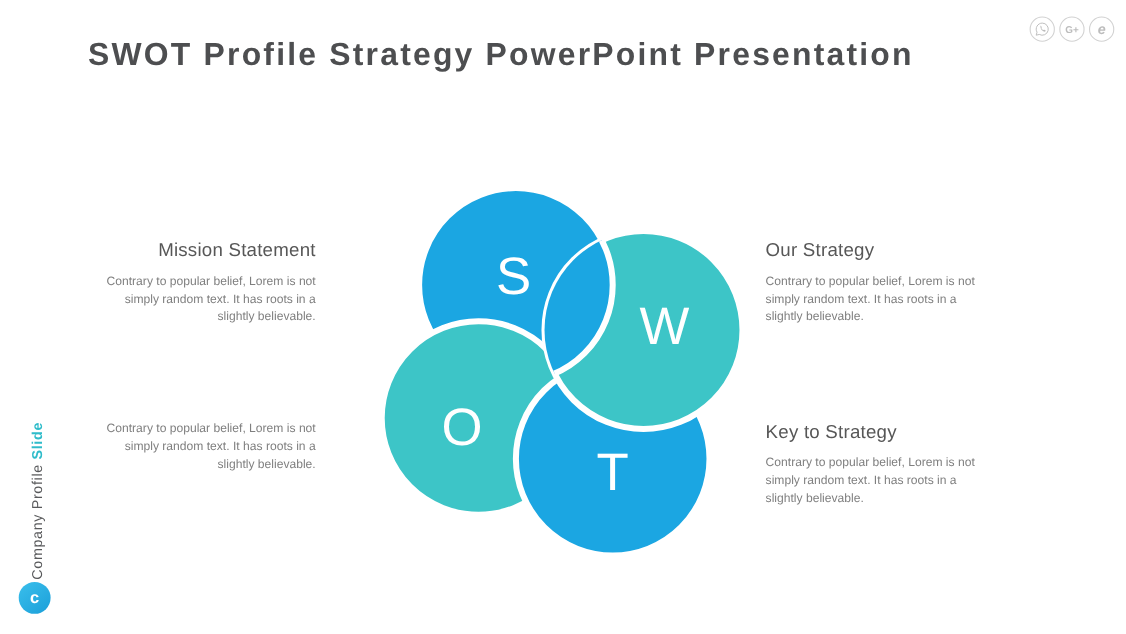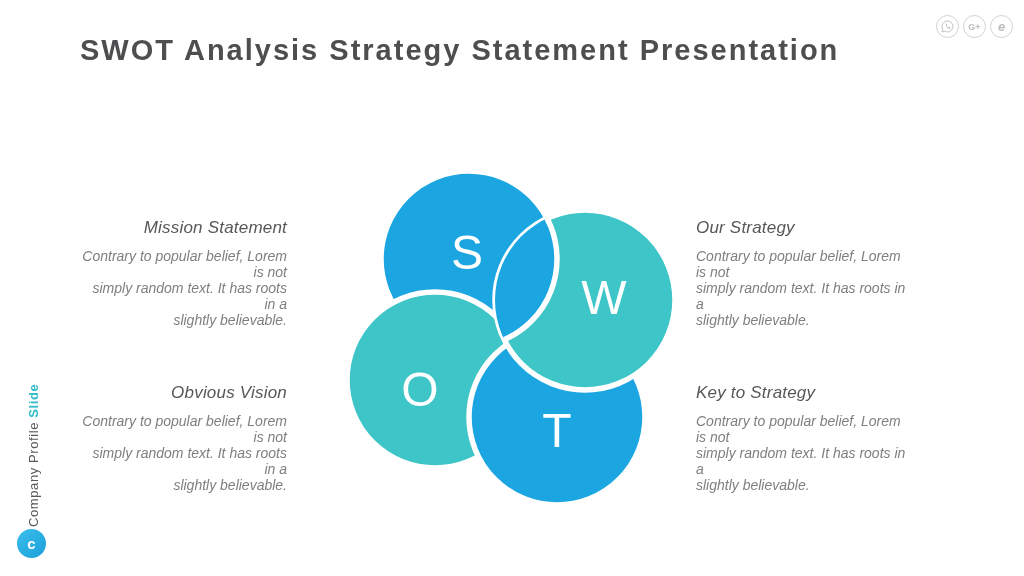--- a/index.html
+++ b/index.html
@@ -23,30 +23,30 @@
     width:23px; height:23px; border-radius:50%;
     border:1px solid #d2d2d2; color:#bcbcbc;
     display:flex; align-items:center; justify-content:center;
     font-size:9px; background:#fff;
   }
   .icon-circle svg { width:15px; height:15px; display:block; }
   .icon-gplus { font-size:9px; font-weight:bold; letter-spacing:0; }
   .icon-ie { font-size:13px; font-style:italic; font-weight:bold; }
 
   
-  .tb { position:absolute;font-style:italic; }
+  .tb { position:absolute; }
   .tb-left  { left:80px;  width:207px; text-align:right; }
   .tb-right { left:696px; width:215px; text-align:left; }
   .row1 { top:217px; }
   .row2 { top:382px; }
   .tb h3 {
     font-size:17px; font-weight:normal; color:#575757;
     line-height:22px; margin-bottom:9px; letter-spacing:0.2px;
   }
-  .tb .body { font-size:14px; color:#7f7f7f; line-height:16px; }
+  .tb .body { font-size:11px; color:#7f7f7f; line-height:16px; }
 
   
   .swot-svg { position:absolute; left:330px; top:150px; width:370px; height:380px; }
   .swot-letter {
     font-family:"Liberation Sans","DejaVu Sans",sans-serif;
     font-size:48px; font-weight:400; fill:#ffffff;
   }
 
   
   .vlabel {
@@ -64,21 +64,21 @@
     background:linear-gradient(140deg,#3abfec 0%,#1b9fd9 100%);
     color:#ffffff; font-size:15px; font-weight:bold;
     display:flex; align-items:center; justify-content:center;
   }
 </style>
 </head>
 <body>
 
 <div class="slide">
 
-  <h1 class="title">SWOT Analysis Strategy Statement Presentation</h1>
+  <h1 class="title">SWOT Profile Strategy PowerPoint Presentation</h1>
 
   <div class="social">
     <div class="icon-circle">
       <svg viewBox="0 0 24 24" fill="none" stroke="currentColor" stroke-width="1.4">
         <path d="M12 3.2a8.8 8.8 0 0 0-7.6 13.2L3.2 20.8l4.5-1.1A8.8 8.8 0 1 0 12 3.2z"></path>
         <path fill="currentColor" stroke="none" d="M8.6 7.9c.3-.8 1.5-1 1.8-.4l.8 1.6c.2.4-.1.9-.5 1.2 0 0 .3 1 1.2 1.9.9.9 1.9 1.2 1.9 1.2.3-.4.8-.7 1.2-.5l1.6.8c.6.3.4 1.5-.4 1.8-1.1.4-3-.2-4.7-1.9-1.7-1.7-2.3-3.6-1.9-5.7z"></path>
       </svg>
     </div>
     <div class="icon-circle icon-gplus">
       <span>G+</span>
@@ -120,21 +120,20 @@
   <div class="tb tb-right row1">
     <h3>Our Strategy</h3>
     <div class="body">
       <div>Contrary to popular belief, Lorem is not</div>
       <div>simply random text. It has roots in a</div>
       <div>slightly believable.</div>
     </div>
   </div>
 
   <div class="tb tb-left row2">
-    <h3>Obvious Vision</h3>
     <div class="body">
       <div>Contrary to popular belief, Lorem is not</div>
       <div>simply random text. It has roots in a</div>
       <div>slightly believable.</div>
     </div>
   </div>
 
   <div class="tb tb-right row2">
     <h3>Key to Strategy</h3>
     <div class="body">

